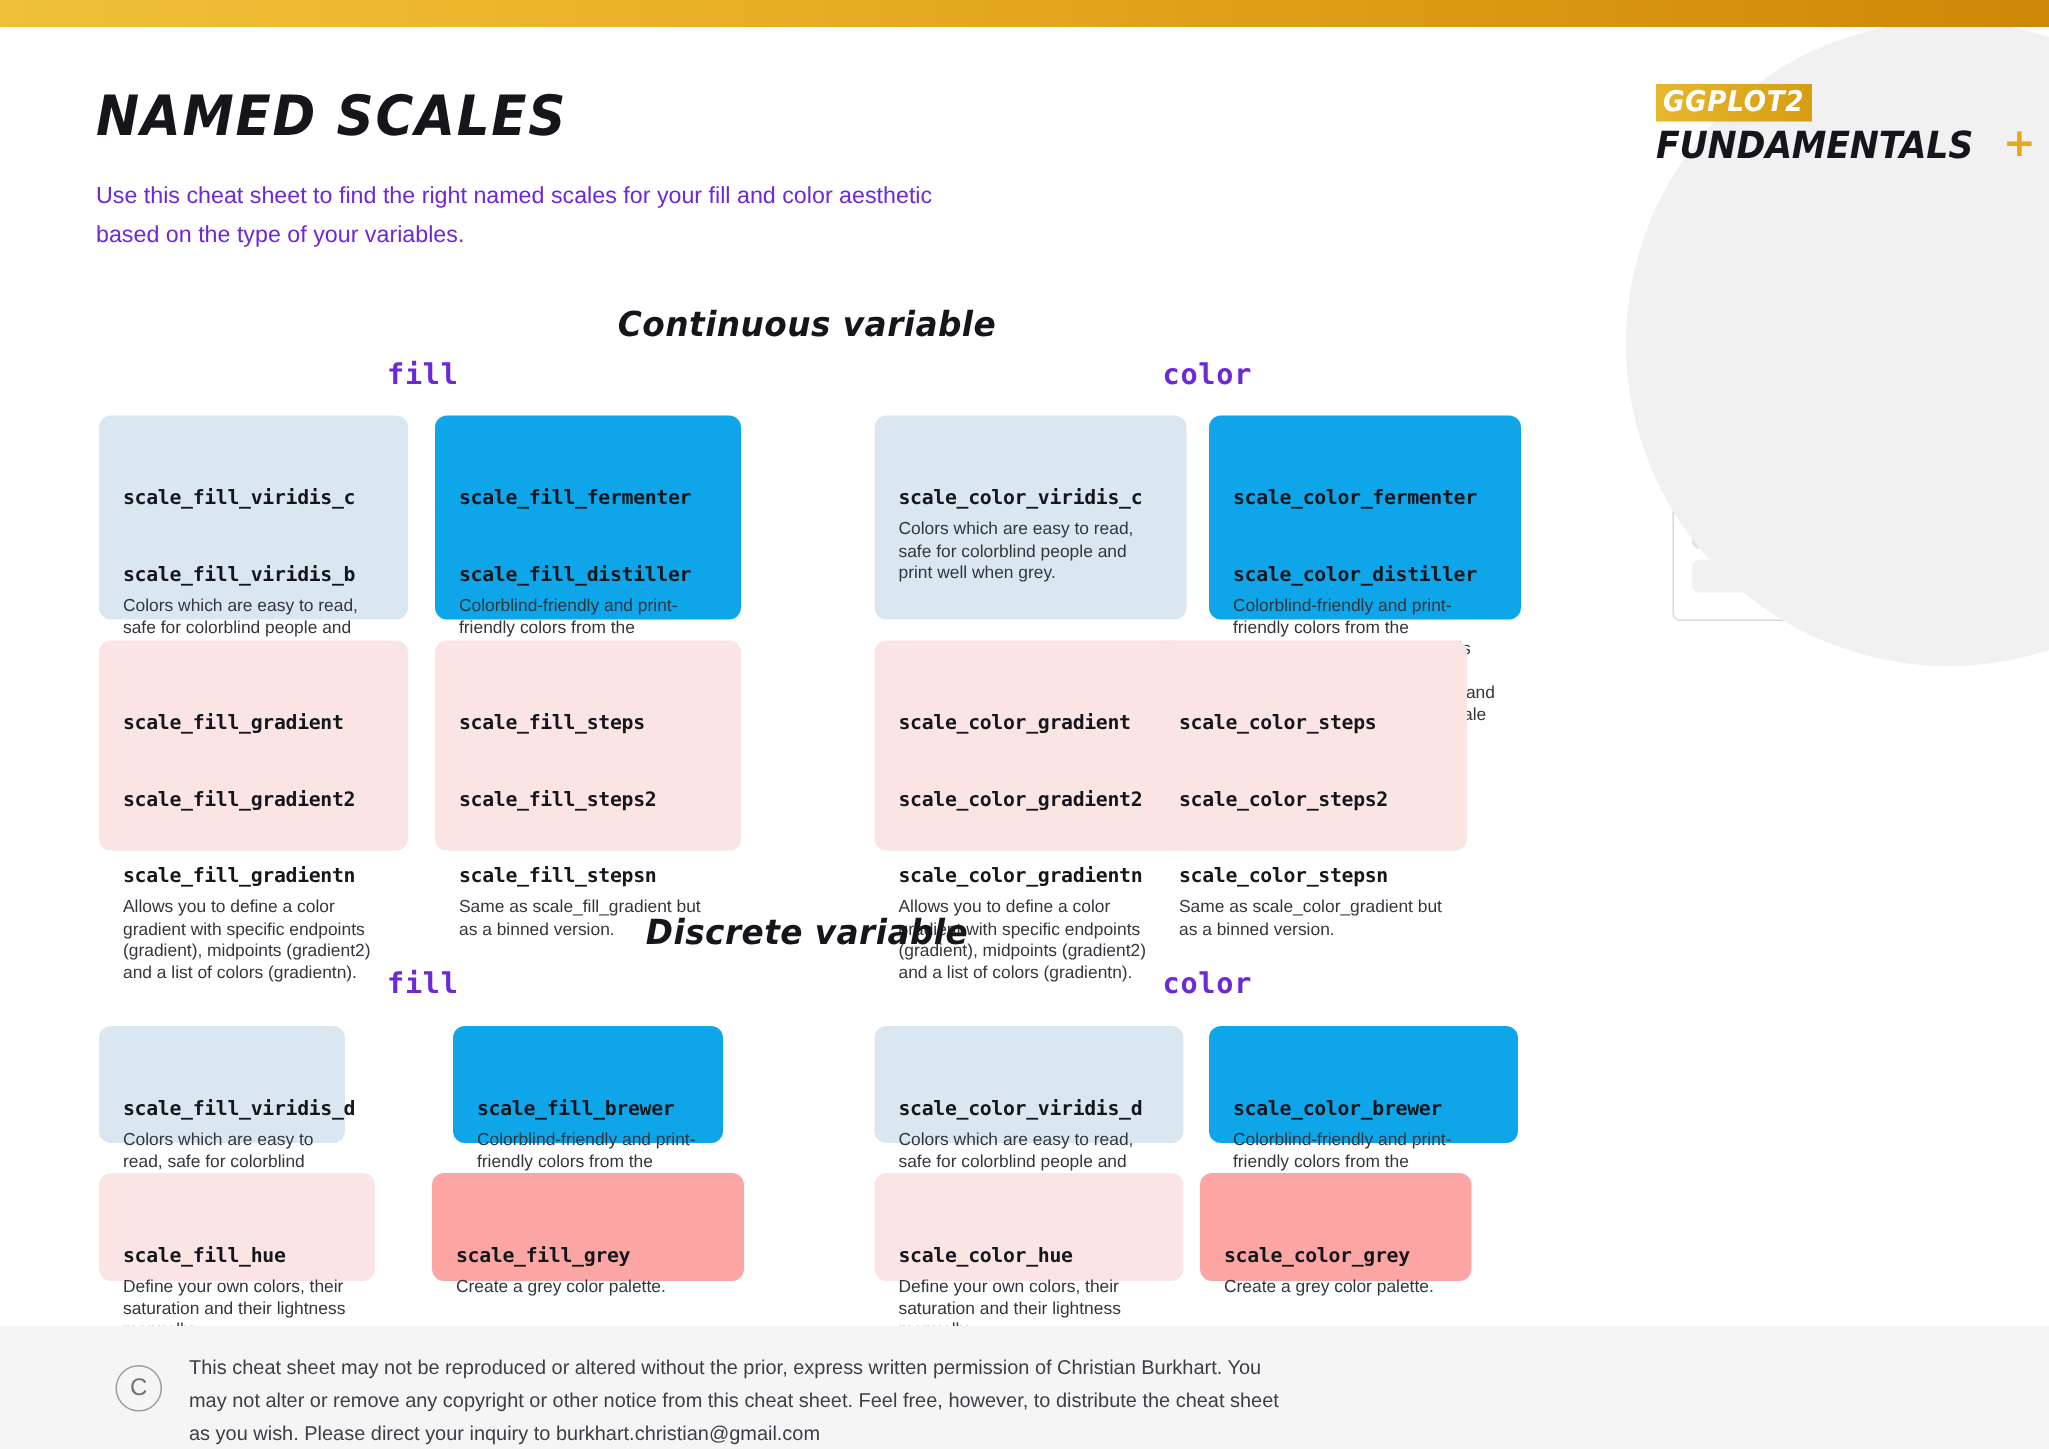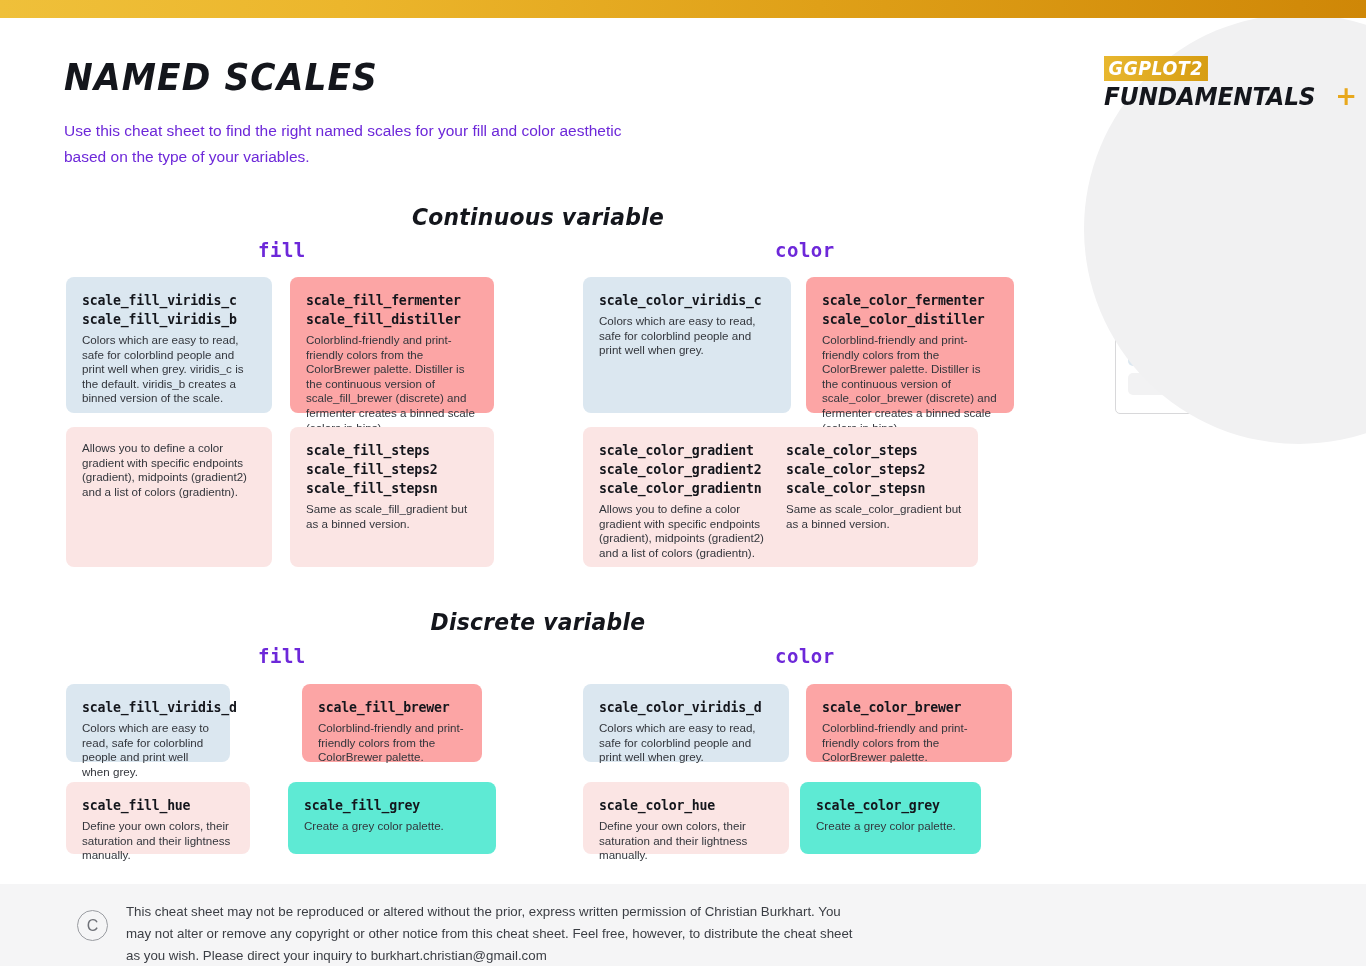--- a/index.html
+++ b/index.html
@@ -127,33 +127,34 @@
     letter-spacing: 0.5px;
   }
 
   
   .card {
     position: absolute;
     border-radius: 8px;
     padding: 14px 16px 12px 16px;
   }
   .card.viridis { background: #dbe7f0; }
-  .card.brewer  { background: #fca5a5; }
+  .card.brewer  { background: #0ea5e9; }
   .card.manual  { background: #fbe5e4; }
-  .card.grey    { background: #5eead4; }
+  .card.grey    { background: #fca5a5; }
 
   .card-names { margin-bottom: 4px; }
   .card-name {
     font-family: "DejaVu Sans Mono", monospace;
     font-size: 13.2px;
     font-weight: bold;
     color: #14161c;
     line-height: 19px;
     letter-spacing: -0.2px;
     white-space: nowrap;
+    margin-top: 32px;
   }
   .card-desc {
     font-size: 11.6px;
     line-height: 14.6px;
     color: #33363c;
   }
 
   
   .legend {
     position: absolute;
@@ -258,20 +259,25 @@
 
 <div class="card brewer" style="left:806px; top:277px; width:208px; height:136px">
   <div class="card-names">
     <div class="card-name">scale_color_fermenter</div>
     <div class="card-name">scale_color_distiller</div>
   </div>
   <div class="card-desc">Colorblind-friendly and print-friendly colors from the ColorBrewer palette. Distiller is the continuous version of scale_color_brewer (discrete) and fermenter creates a binned scale (colors in bins).</div>
 </div>
 
 <div class="card manual" style="left:66px; top:427px; width:206px; height:140px">
+  <div class="card-names">
+    <div class="card-name">scale_fill_gradient</div>
+    <div class="card-name">scale_fill_gradient2</div>
+    <div class="card-name">scale_fill_gradientn</div>
+  </div>
   <div class="card-desc">Allows you to define a color gradient with specific endpoints (gradient), midpoints (gradient2) and a list of colors (gradientn).</div>
 </div>
 
 <div class="card manual" style="left:290px; top:427px; width:204px; height:140px">
   <div class="card-names">
     <div class="card-name">scale_fill_steps</div>
     <div class="card-name">scale_fill_steps2</div>
     <div class="card-name">scale_fill_stepsn</div>
   </div>
   <div class="card-desc">Same as scale_fill_gradient but as a binned version.</div>

